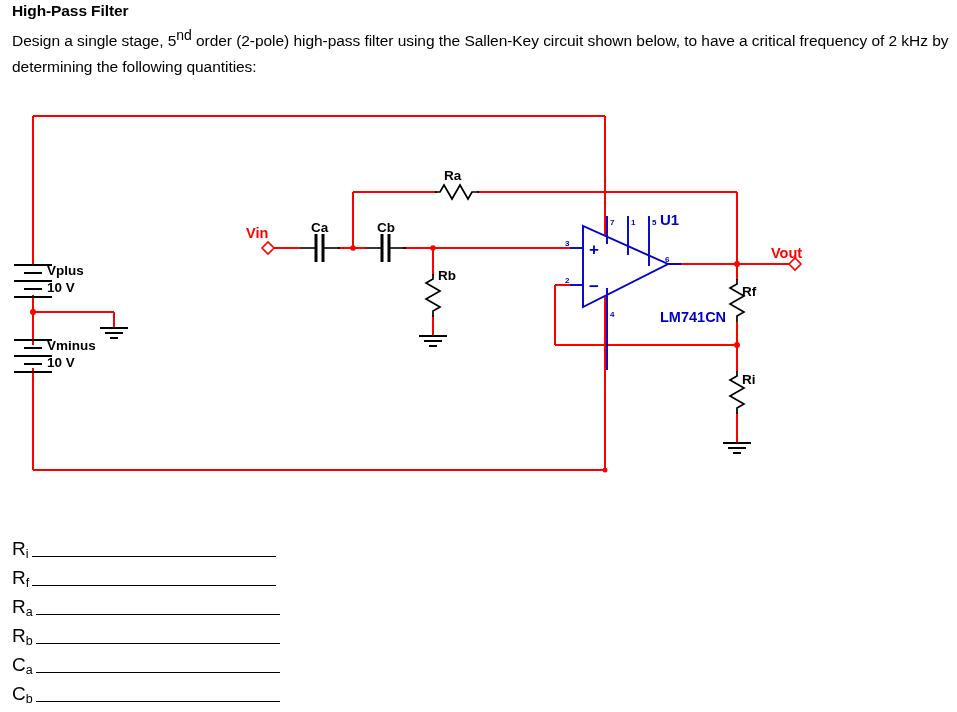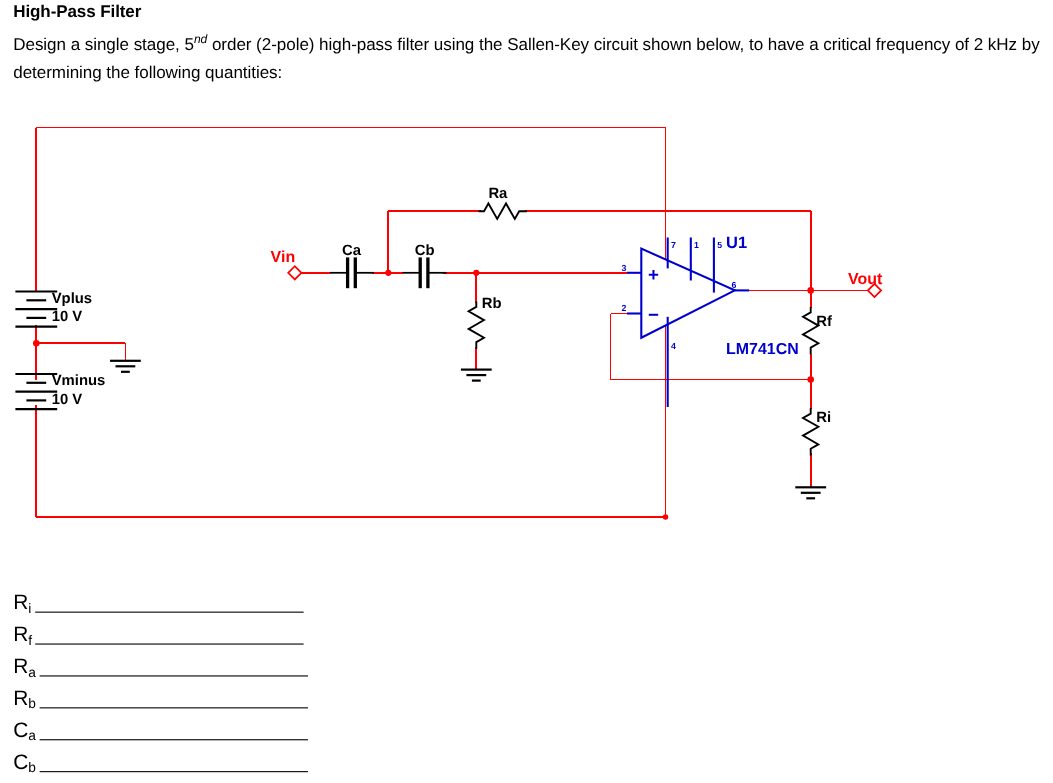--- a/index.html
+++ b/index.html
@@ -34,24 +34,23 @@
   .prompt {
     position: absolute;
     left: 12px;
     top: 28px;
     width: 940px;
     font-size: 15.5px;
     line-height: 26px;
     letter-spacing: -0.05px;
   }
   .prompt sup {
-    font-size: 11px;
+    font-size: 14px;
     vertical-align: super;
     line-height: 0;
-    font-style: italic;
   }
   #circuit {
     position: absolute;
     left: 0;
     top: 100px;
   }
   .answers {
     position: absolute;
     left: 12px;
     top: 530px;

